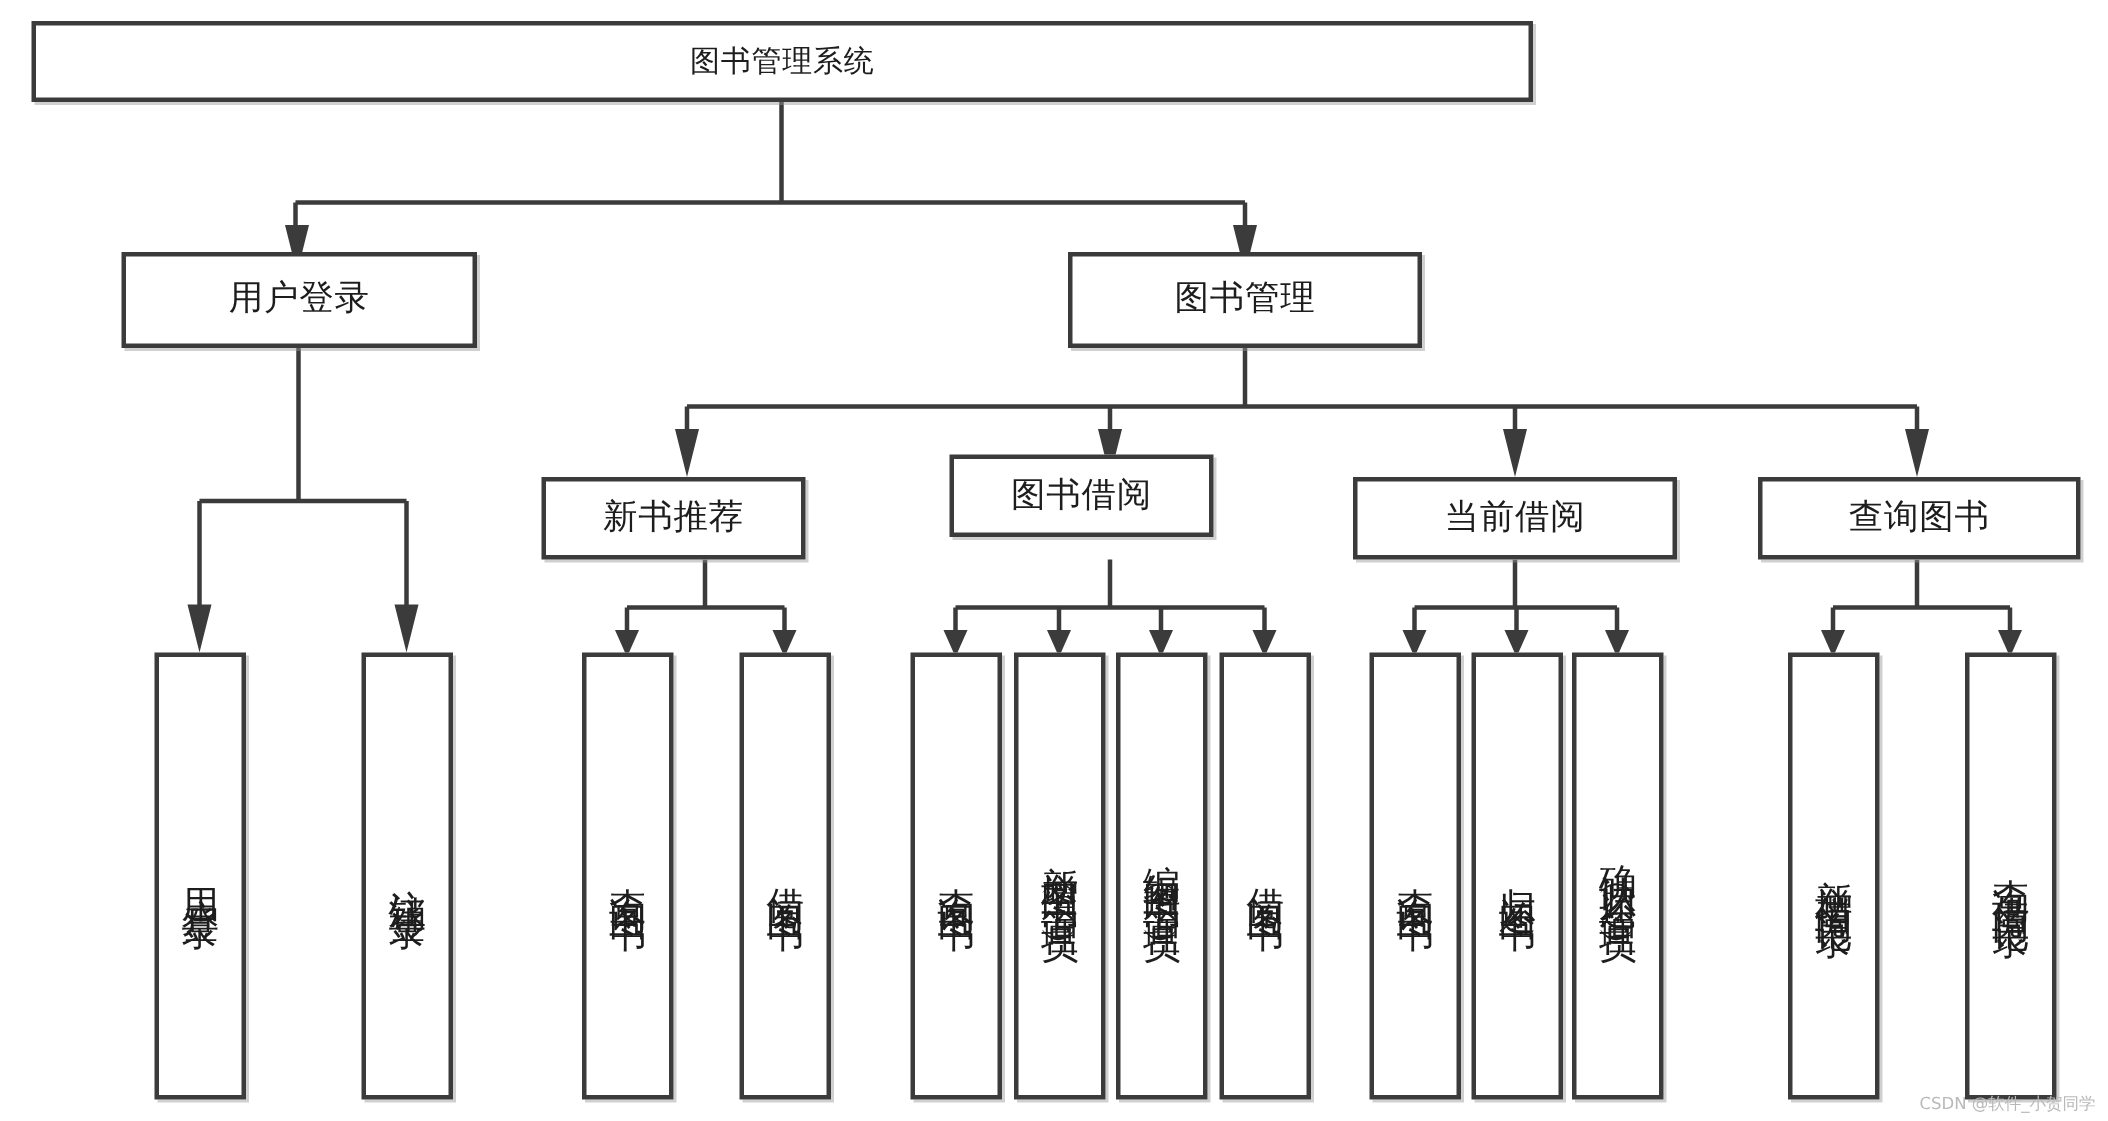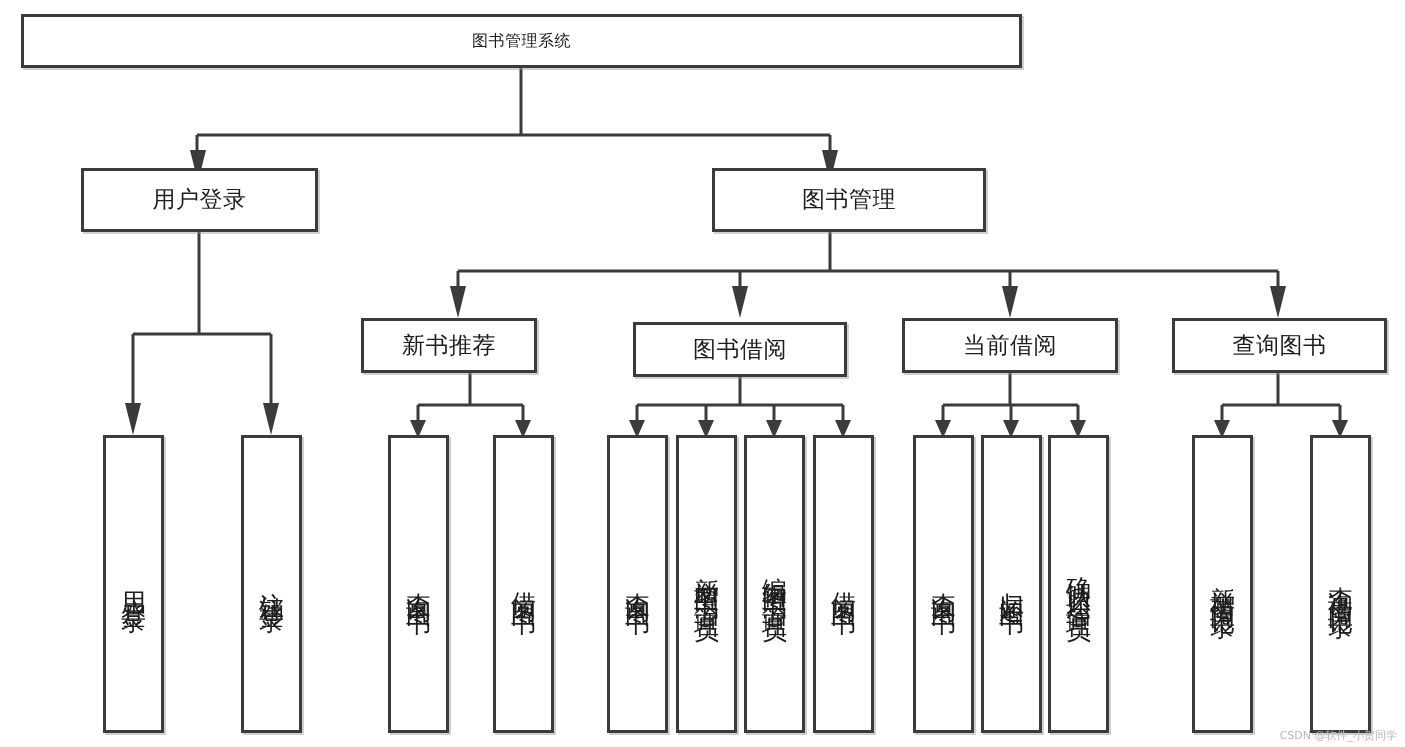--- a/index.html
+++ b/index.html
@@ -41,21 +41,21 @@
     text-align: center;
     line-height: 1.18;
     white-space: nowrap;
   }
   
   .node.h .label {
     font-size: 23px;
     letter-spacing: 0.5px;
   }
   .node.root .label {
-    font-size: 16px;
+    font-size: 20px;
   }
   
   .node.v {
     align-items: flex-start;
     justify-content: center;
     padding-top: 0;
   }
   .node.v .label {
     writing-mode: vertical-rl;
     text-orientation: upright;
@@ -163,28 +163,28 @@
     </g>
   </svg>
 
   <div class="node h root" style="left:21px; top:14px; width:1001px; height:54px;">
     <span class="label">图书管理系统</span>
   </div>
 
   <div class="node h" style="left:81px; top:168px; width:237px; height:64px;">
     <span class="label">用户登录</span>
   </div>
-  <div class="node h" style="left:712px; top:168px; width:274px; height:64px;justify-content:center;">
+  <div class="node h" style="left:712px; top:168px; width:236px; height:64px;justify-content:center;">
     <span class="label">图书管理</span>
   </div>
 
   <div class="node h" style="left:361px; top:318px; width:176px; height:55px;">
     <span class="label">新书推荐</span>
   </div>
-  <div class="node h" style="left:633px; top:322px; width:214px; height:55px;">
+  <div class="node h" style="left:633px; top:303px; width:176px; height:55px;">
     <span class="label">图书借阅</span>
   </div>
   <div class="node h" style="left:902px; top:318px; width:216px; height:55px;">
     <span class="label">当前借阅</span>
   </div>
   <div class="node h" style="left:1172px; top:318px; width:215px; height:55px;">
     <span class="label">查询图书</span>
   </div>
 
   <div class="node v" style="left:103px; top:435px; width:61px; height:298px;">

